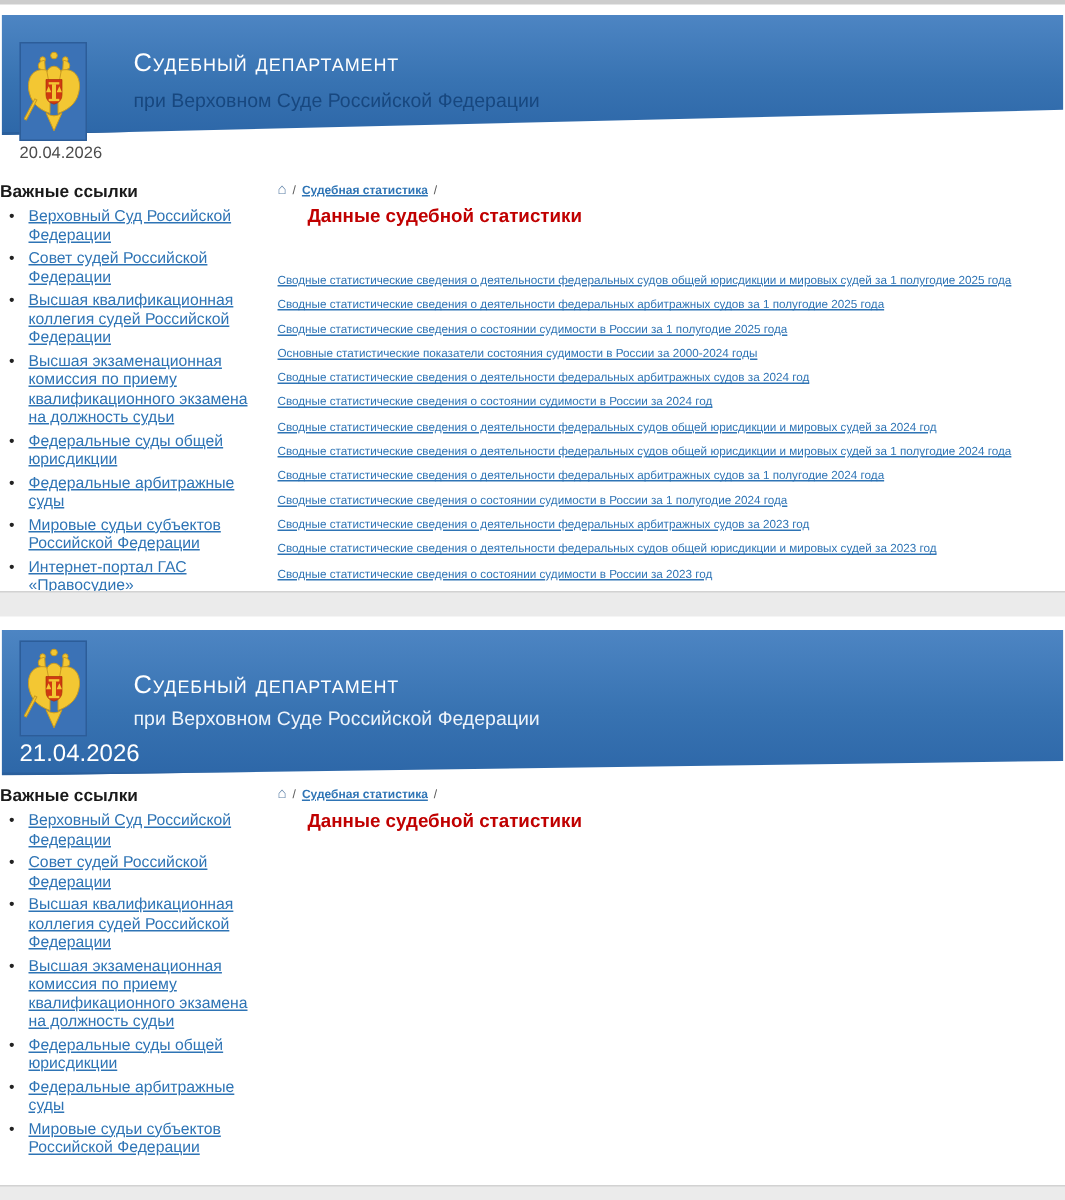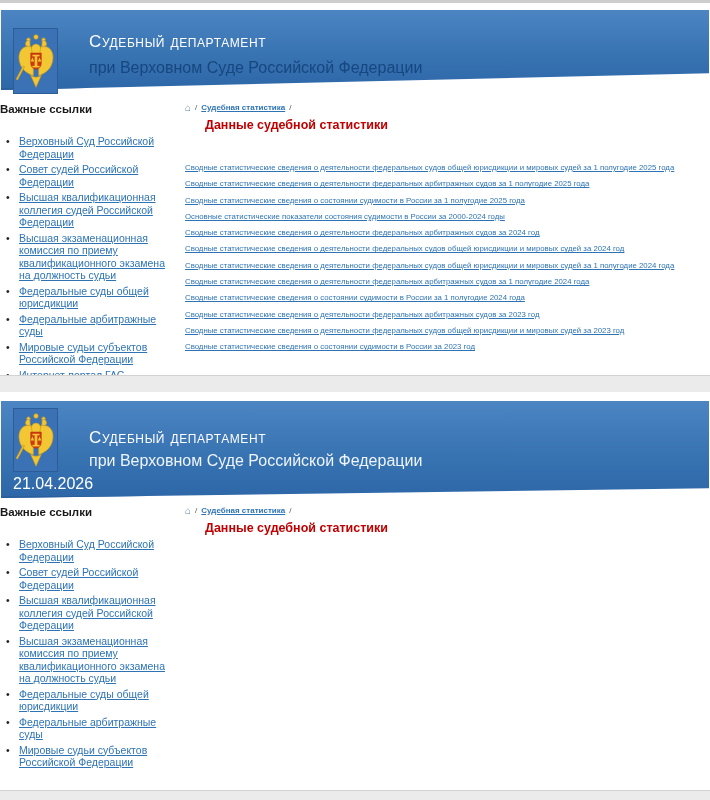--- a/index.html
+++ b/index.html
@@ -20,35 +20,35 @@
 
   .emblem { position:absolute; left:13px; width:45px; background:#3b72b6;
             border:1px solid #2c5d99; display:flex; align-items:center; justify-content:center; }
   .hdr1 .emblem { top:18px; height:66px; }
   .hdr2 .emblem { top:7px;  height:64px; }
 
   .site-title { position:absolute; left:89px; color:#ffffff; font-size:17px;
                 font-variant:small-caps; letter-spacing:.6px; font-weight:normal; }
   .hdr1 .site-title { top:22px; }
   .hdr2 .site-title { top:27px; }
-  .site-subtitle { position:absolute; left:89px; font-size:16px; }
+  .site-subtitle { position:absolute; left:89px; font-size:13px; }
   .hdr1 .site-subtitle { top:49px; color:#17477f; }
   .hdr2 .site-subtitle { top:51px; color:#eef4fb; }
 
   .date-below { margin:6px 0 0 13px; height:13px; font-size:11px; color:#4c4c4c; }
   .date-in-band { position:absolute; left:13px; top:74px; font-size:16px; color:#ffffff; }
 
   
   .content { display:flex; overflow:hidden; }
   .content1 { margin-top:13px; height:272px; }
   .content2 { margin-top:8px;  height:265px; }
 
   aside { width:172px; flex:0 0 172px; padding-left:0; }
   .sb-head { font-size:11.5px; font-weight:bold; color:#1a1a1a; }
-  .sb-list { list-style:none; margin-top:20px; padding-left:5px; }
+  .sb-list { list-style:none; margin-top:4px; padding-left:5px; }
   .sb-list li { position:relative; padding-left:14px; margin-bottom:3px;
                 font-size:10.5px; line-height:12.5px; }
   .sb-list li::before { content:"•"; position:absolute; left:1px; top:0; color:#222; }
   .sb-list a { color:#2e74b5; text-decoration:underline; cursor:pointer; }
 
   main { flex:1; padding-left:13px; }
   .crumbs { font-size:8px; color:#444; display:flex; align-items:center; gap:4px; }
   .crumb-home { font-size:10px; color:#5b7fa6; line-height:8px; cursor:pointer; }
   .crumb-sep { color:#555; }
   .crumb-link { color:#2e74b5; text-decoration:underline; cursor:pointer;font-weight:bold; }
@@ -92,20 +92,21 @@
           <rect x="37" y="73" width="16" height="3.5"></rect>
           <path d="M37,54 l-4,9 h8 z"></path>
             <path d="M53,54 l-4,9 h8 z"></path>
         </g>
       </svg>
     </div>
     <div class="site-title">Судебный департамент</div>
     <div class="site-subtitle">при Верховном Суде Российской Федерации</div>
   </header>
 
+  <div class="date-below">20.04.2026</div>
 
   <div class="content content1">
     <aside>
       <div class="sb-head">Важные ссылки</div>
       <ul class="sb-list">
         <li><a>Верховный Суд Российской Федерации</a></li>
         <li><a>Совет судей Российской Федерации</a></li>
         <li><a>Высшая квалификационная коллегия судей Российской Федерации</a></li>
         <li><a>Высшая экзаменационная комиссия по приему квалификационного экзамена на должность судьи</a></li>
         <li><a>Федеральные суды общей юрисдикции</a></li>
@@ -122,20 +123,21 @@
         <a class="crumb-link">Судебная статистика</a>
         <span class="crumb-sep">/</span>
       </div>
       <h1 class="page-title">Данные судебной статистики</h1>
       <div class="links">
         <a>Сводные статистические сведения о деятельности федеральных судов общей юрисдикции и мировых судей за 1 полугодие 2025 года</a>
         <a>Сводные статистические сведения о деятельности федеральных арбитражных судов за 1 полугодие 2025 года</a>
         <a>Сводные статистические сведения о состоянии судимости в России за 1 полугодие 2025 года</a>
         <a>Основные статистические показатели состояния судимости в России за 2000-2024 годы</a>
         <a>Сводные статистические сведения о деятельности федеральных арбитражных судов за 2024 год</a>
+        <a>Сводные статистические сведения о состоянии судимости в России за 2024 год</a>
         <a>Сводные статистические сведения о деятельности федеральных судов общей юрисдикции и мировых судей за 2024 год</a>
         <a>Сводные статистические сведения о деятельности федеральных судов общей юрисдикции и мировых судей за 1 полугодие 2024 года</a>
         <a>Сводные статистические сведения о деятельности федеральных арбитражных судов за 1 полугодие 2024 года</a>
         <a>Сводные статистические сведения о состоянии судимости в России за 1 полугодие 2024 года</a>
         <a>Сводные статистические сведения о деятельности федеральных арбитражных судов за 2023 год</a>
         <a>Сводные статистические сведения о деятельности федеральных судов общей юрисдикции и мировых судей за 2023 год</a>
         <a>Сводные статистические сведения о состоянии судимости в России за 2023 год</a>
       </div>
     </main>
   </div>

